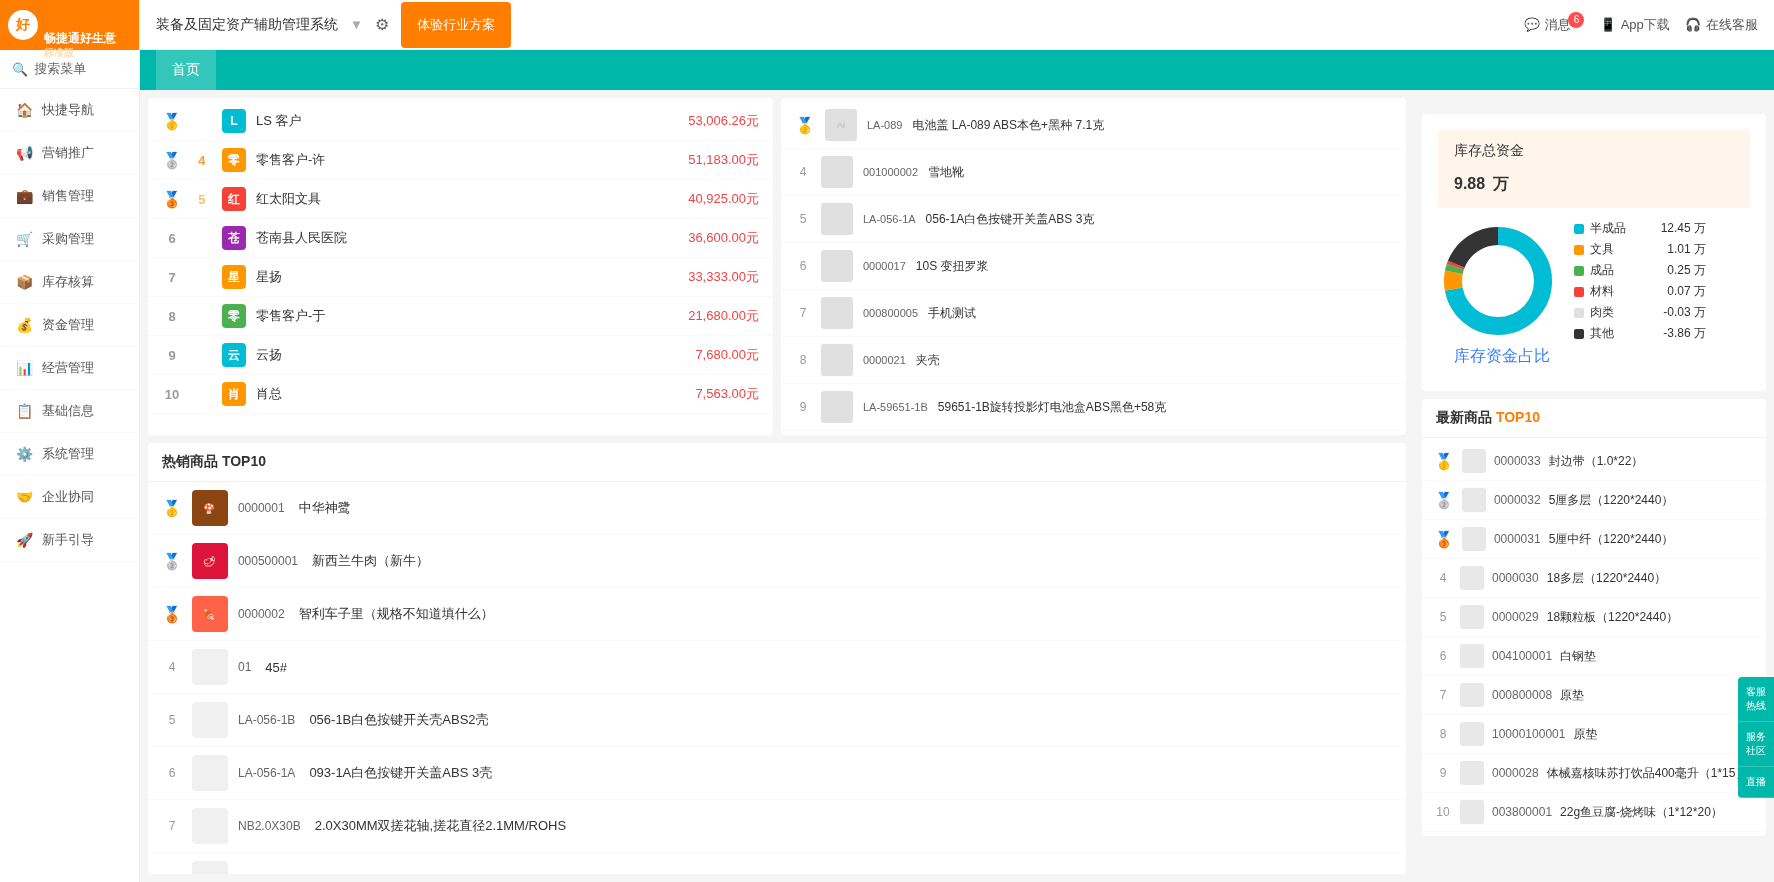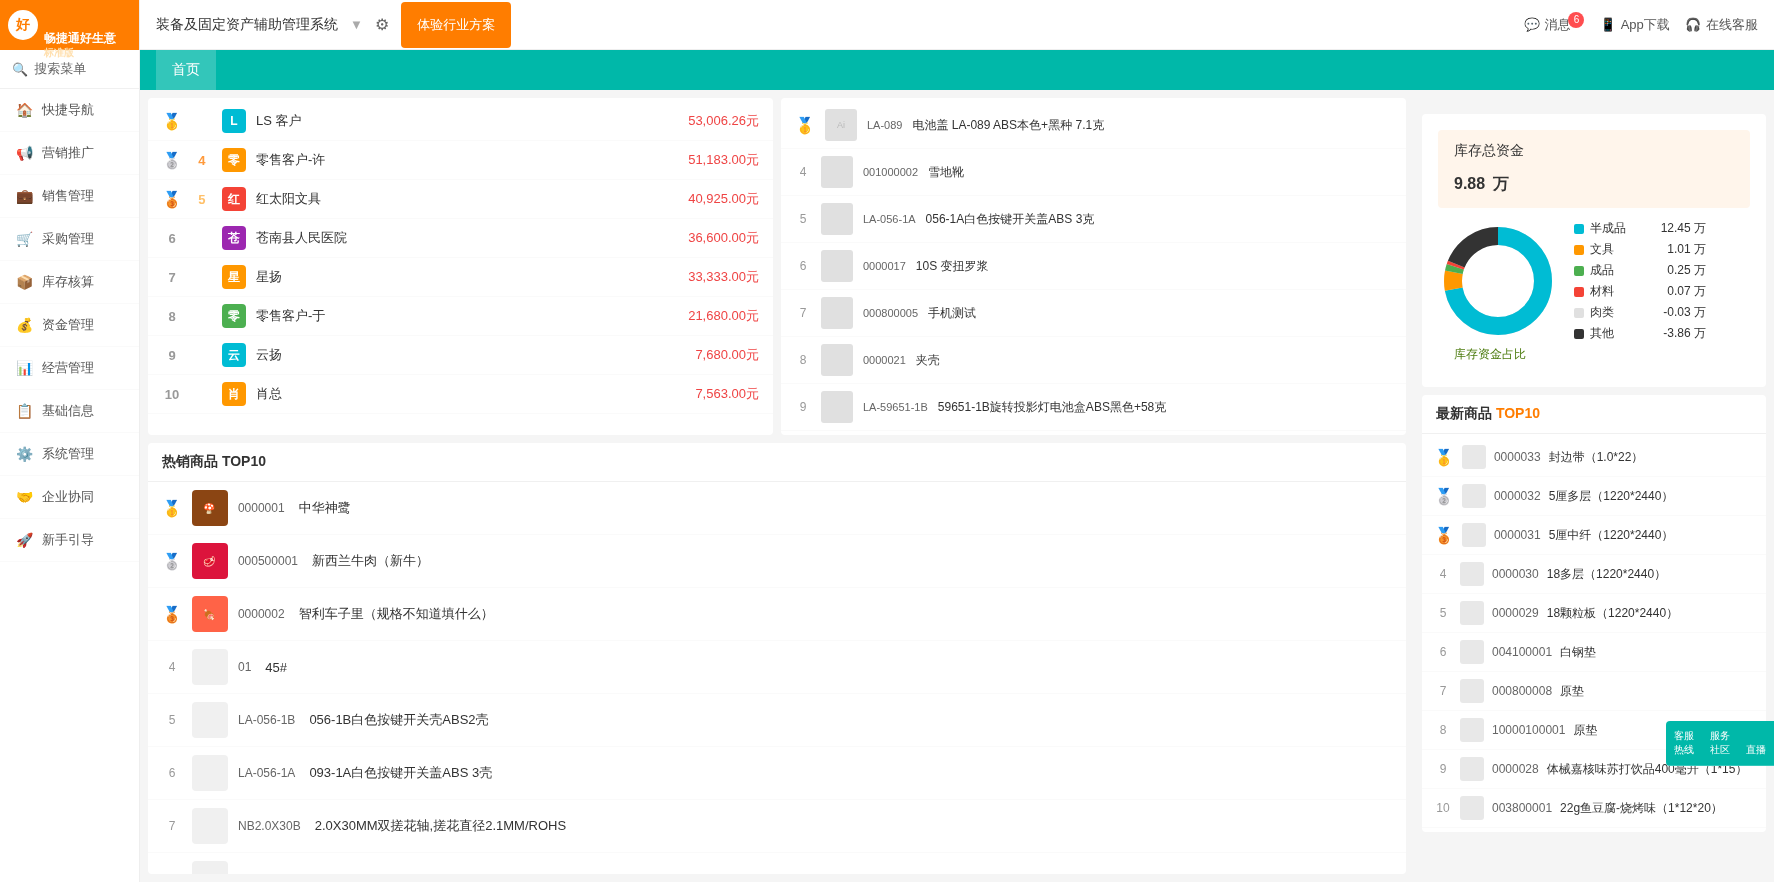--- a/index.html
+++ b/index.html
@@ -175,22 +175,22 @@
     .medal-silver { color: #999; }
     .medal-bronze { color: #cd7f32; }
 
     
     ::-webkit-scrollbar { width: 6px; height: 6px; }
     ::-webkit-scrollbar-track { background: #f1f1f1; }
     ::-webkit-scrollbar-thumb { background: #ccc; border-radius: 3px; }
 
     
     .float-btns {
-      position: fixed; right: 0; bottom: 116px;
-      display: flex; flex-direction: row;
+      position: fixed; right: 0; bottom: 84px;
+      display: flex; flex-direction: column;
       background: #00b8a9; border-radius: 4px 0 0 4px; overflow: hidden; align-items: flex-end;
     }
     .float-btn {
       color: #fff; padding: 8px 6px; font-size: 10px; text-align: center;
       cursor: pointer; border-bottom: 1px solid rgba(255,255,255,0.2);
       width: 36px;
     }
 
     
     .content-inner {
@@ -531,21 +531,21 @@
               <span class="legend-label">肉类</span>
               <span class="legend-value">-0.03 万</span>
             </div>
             <div class="legend-item">
               <div class="legend-dot" style="background:#333"></div>
               <span class="legend-label">其他</span>
               <span class="legend-value">-3.86 万</span>
             </div>
           </div>
         </div>
-        <div style="font-size:12px;color:#4d7c0f;padding:4px 16px 8px">库存资金占比</div>
+        <div style="font-size:16px;color:#3b82f6;padding:4px 16px 8px">库存资金占比</div>
       </div>
 
       <div class="panel">
         <div class="panel-header">
           <span>最新商品 <span style="color:#ff7d00">TOP10</span></span>
         </div>
         <div class="top10-list">
           <div class="top10-item">
             <span class="rank-medal medal-gold">🥇</span>
             <div class="top10-img"></div>

